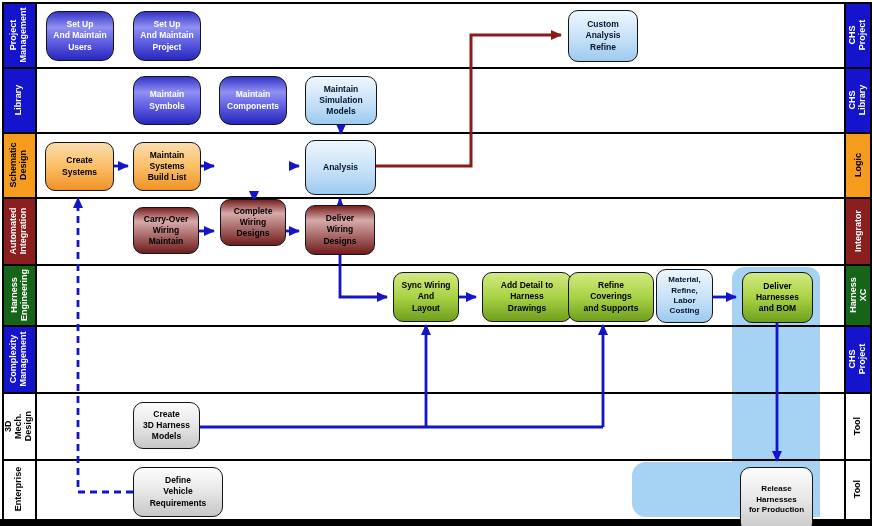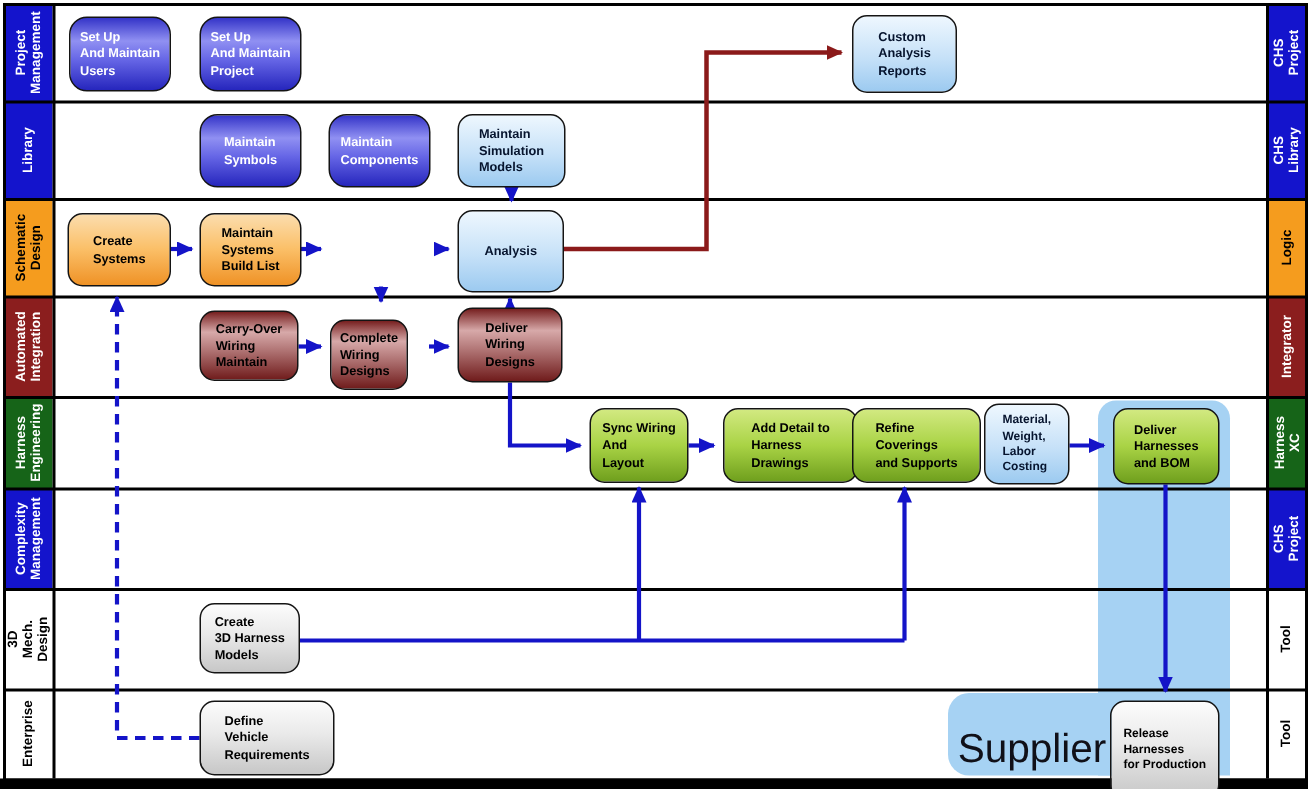--- a/index.html
+++ b/index.html
@@ -37,40 +37,39 @@
   }
   
   svg.wires { position:absolute; left:0; top:0; z-index:5; pointer-events:none; }
   .c { fill:none; }
   .c.blue { stroke:var(--conn-blue); stroke-width:2.8; }
   .c.dashed { stroke-dasharray:7 5; }
   .c.red { stroke:var(--conn-red); stroke-width:3; }
   
   .node {
     position:absolute; z-index:6; border:1.4px solid #141414; border-radius:10px;
-    display:flex; align-items:center; justify-content:center; 
+    display:flex; align-items:center; justify-content:center; text-align:center;
     font-size:8.5px; font-weight:bold; line-height:1.3; white-space:pre-line;
     box-sizing:border-box;
   }
   .n-blue   { background:linear-gradient(180deg,#3434c8 0%,#9090f2 32%,#6666e6 58%,#2626bd 100%); color:#fff; border-radius:12px; }
   .n-ltblue { background:linear-gradient(180deg,#eef7fe 0%,#c6e1f8 55%,#9ccaf0 100%); color:#06142e; }
   .n-orange { background:linear-gradient(180deg,#fbddae 0%,#fbc069 48%,#ef9226 100%); color:#000; }
   .n-maroon { background:linear-gradient(180deg,#772020 0%,#d7a9a9 30%,#b37878 55%,#701c1c 100%); color:#000; }
   .n-green  { background:linear-gradient(180deg,#d2e981 0%,#a9d345 50%,#6f9f1d 100%); color:#000; }
   .n-gray   { background:linear-gradient(180deg,#fcfcfc 0%,#e9e9e9 45%,#c7c7c7 100%); color:#000; }
   .n-sm { font-size:8px; }
 </style>
 </head>
 <body>
 
 <div id="stage">
 
   <div class="band" style="left:732px; top:267px; width:88px; height:250px; border-radius:12px 12px 0 0;"></div>
   <div class="band" style="left:632px; top:462px; width:188px; height:55px; border-radius:14px;"></div>
-  <div class="supplier-text">Supplier</div>
 
   <div class="vcell lane-blue" style="top:2px;height:66px">
       <span>Project
 Management</span>
     </div>
   <div class="vcell lane-blue" style="top:68px;height:65px">
       <span>Library</span>
     </div>
   <div class="vcell lane-orange" style="top:133px;height:65px">
       <span>Schematic
@@ -164,58 +163,58 @@
   </svg>
 
   <div class="node n-blue" style="left:46px;top:11px;width:68px;height:50px">Set Up
 And Maintain
 Users</div>
   <div class="node n-blue" style="left:133px;top:11px;width:68px;height:50px">Set Up
 And Maintain
 Project</div>
   <div class="node n-ltblue" style="left:568px;top:10px;width:70px;height:52px">Custom
 Analysis
-Reports</div>
+Refine</div>
 
   <div class="node n-blue" style="left:133px;top:76px;width:68px;height:49px">Maintain
 Symbols</div>
   <div class="node n-blue" style="left:219px;top:76px;width:68px;height:49px">Maintain
 Components</div>
   <div class="node n-ltblue" style="left:305px;top:76px;width:72px;height:49px">Maintain
 Simulation
 Models</div>
 
   <div class="node n-orange" style="left:45px;top:142px;width:69px;height:49px">Create
 Systems</div>
   <div class="node n-orange" style="left:133px;top:142px;width:68px;height:49px">Maintain
 Systems
 Build List</div>
   <div class="node n-ltblue" style="left:305px;top:140px;width:71px;height:55px">Analysis</div>
 
   <div class="node n-maroon" style="left:133px;top:207px;width:66px;height:47px">Carry-Over
 Wiring
 Maintain</div>
-  <div class="node n-maroon" style="left:220px;top:213px;width:52px;height:47px">Complete
+  <div class="node n-maroon" style="left:220px;top:199px;width:66px;height:47px">Complete
 Wiring
 Designs</div>
   <div class="node n-maroon" style="left:305px;top:205px;width:70px;height:50px">Deliver
 Wiring
 Designs</div>
 
   <div class="node n-green" style="left:393px;top:272px;width:66px;height:50px">Sync Wiring
 And
 Layout</div>
   <div class="node n-green" style="left:482px;top:272px;width:90px;height:50px">Add Detail to
 Harness
 Drawings</div>
   <div class="node n-green" style="left:568px;top:272px;width:86px;height:50px">Refine
 Coverings
 and Supports</div>
   <div class="node n-ltblue n-sm" style="left:656px;top:269px;width:57px;height:54px">Material,
-Weight,
+Refine,
 Labor
 Costing</div>
   <div class="node n-green" style="left:742px;top:272px;width:71px;height:51px">Deliver
 Harnesses
 and BOM</div>
 
   <div class="node n-gray" style="left:133px;top:402px;width:67px;height:47px">Create
 3D Harness
 Models</div>
 

